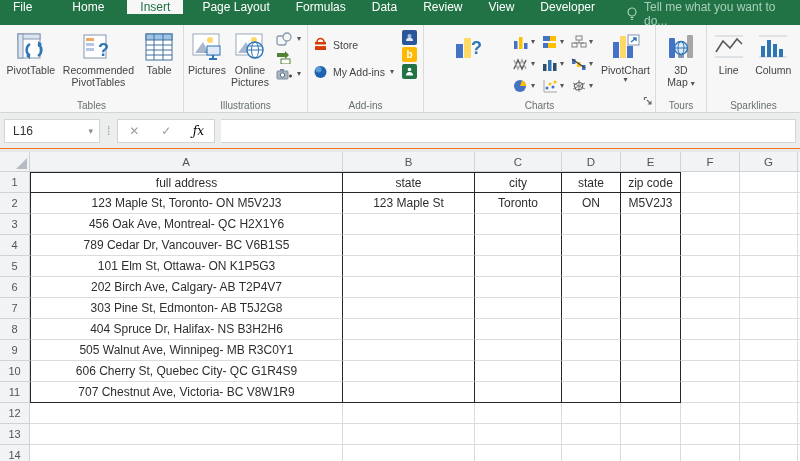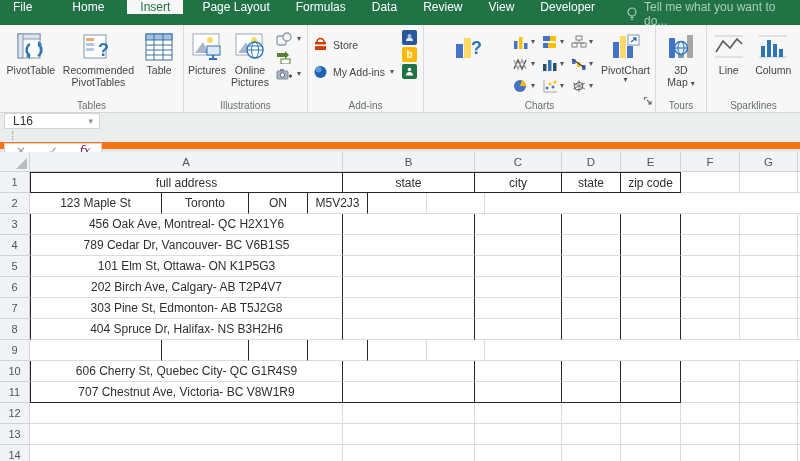--- a/index.html
+++ b/index.html
@@ -31,30 +31,30 @@
   .sbtn { display:flex; align-items:center; gap:5px; font-size:10.5px; color:#444; padding:1px 3px; }
   .stack3 { display:flex; flex-direction:column; gap:2px; padding:2px 1px; }
   .appic { width:15px; height:15px; border-radius:2px; display:flex; align-items:center;
     justify-content:center; color:#fff; font-size:10px; font-weight:bold; }
   .minigrid { display:grid; grid-template-columns:repeat(3,29px); grid-auto-rows:20px;
     padding-top:4px; row-gap:2px; }
   .mini { display:flex; align-items:center; gap:2px; padding-left:2px; }
   .launcher { position:absolute; right:2px; bottom:2px; }
 
   
-  .fbar { height:36px; background:#eceeed; display:flex; align-items:flex-start;
-    padding:0 4px; border-bottom:7px solid #f97316;flex-direction:column; }
+  .fbar { height:36px; background:#eceeed; display:flex; align-items:center;
+    padding:0 4px; border-bottom:1px solid #f97316; }
   .namebox { width:96px; height:24px; background:#fff; border:1px solid #d2d4d3;
     display:flex; align-items:center; font-size:12px; color:#333; padding-left:8px; }
   .namebox .nb-caret { margin-left:auto; padding-right:6px; color:#8a8f8c; font-size:9px; }
   .dots { color:#9aa09d; font-size:12px; padding:0 7px; letter-spacing:0; }
   .fxbox { height:24px; background:#fff; border:1px solid #d2d4d3; display:flex;
     align-items:center; }
   .fxbtn { width:32px; text-align:center; color:#9aa09d; font-size:12px; }
-  .fxbtn.fx { color:#701a75; font-style:italic; font-family:"DejaVu Serif", serif; }
+  .fxbtn.fx { color:#000000; font-style:italic; font-family:"DejaVu Serif", serif; }
   .finput { flex:1; height:24px; background:#fff; border:1px solid #d2d4d3;
     border-left:none; margin-left:6px; }
   .gapstrip { height:3px; background:#e7e9e8; }
 
   
   .grid { width:800px; background:#fff; }
   .grow { display:flex; height:21px; }
   .grow.hdr { height:20px; }
   .cell { height:100%; font-size:12px; color:#2e2e2e; text-align:center;
     line-height:20px; overflow:hidden; white-space:nowrap;
@@ -441,20 +441,21 @@
       <div class="cell bt bb br" style="width: 132px; flex: 0 0 132px;">state</div>
       <div class="cell bt bb br" style="width: 87px; flex: 0 0 87px;">city</div>
       <div class="cell bt bb br" style="width: 59px; flex: 0 0 59px;">state</div>
       <div class="cell bt bb br" style="width: 60px; flex: 0 0 60px;">zip code</div>
       <div class="cell" style="width: 59px; flex: 0 0 59px;"></div>
       <div class="cell" style="width: 58px; flex: 0 0 58px;"></div>
       <div class="fill"></div>
     </div>
     <div class="grow">
       <div class="rnum">2</div>
+      <div class="cell br bl" style="width: 313px; flex: 0 0 313px;">123 Maple St, Toronto- ON M5V2J3</div>
       <div class="cell br" style="width: 132px; flex: 0 0 132px;">123 Maple St</div>
       <div class="cell br" style="width: 87px; flex: 0 0 87px;">Toronto</div>
       <div class="cell br" style="width: 59px; flex: 0 0 59px;">ON</div>
       <div class="cell br" style="width: 60px; flex: 0 0 60px;">M5V2J3</div>
       <div class="cell" style="width: 59px; flex: 0 0 59px;"></div>
       <div class="cell" style="width: 58px; flex: 0 0 58px;"></div>
       <div class="fill"></div>
     </div>
     <div class="grow">
       <div class="rnum">3</div>
@@ -517,20 +518,21 @@
       <div class="cell br" style="width: 132px; flex: 0 0 132px;"></div>
       <div class="cell br" style="width: 87px; flex: 0 0 87px;"></div>
       <div class="cell br" style="width: 59px; flex: 0 0 59px;"></div>
       <div class="cell br" style="width: 60px; flex: 0 0 60px;"></div>
       <div class="cell" style="width: 59px; flex: 0 0 59px;"></div>
       <div class="cell" style="width: 58px; flex: 0 0 58px;"></div>
       <div class="fill"></div>
     </div>
     <div class="grow">
       <div class="rnum">9</div>
+      <div class="cell br bl" style="width: 313px; flex: 0 0 313px;">505 Walnut Ave, Winnipeg- MB R3C0Y1</div>
       <div class="cell br" style="width: 132px; flex: 0 0 132px;"></div>
       <div class="cell br" style="width: 87px; flex: 0 0 87px;"></div>
       <div class="cell br" style="width: 59px; flex: 0 0 59px;"></div>
       <div class="cell br" style="width: 60px; flex: 0 0 60px;"></div>
       <div class="cell" style="width: 59px; flex: 0 0 59px;"></div>
       <div class="cell" style="width: 58px; flex: 0 0 58px;"></div>
       <div class="fill"></div>
     </div>
     <div class="grow">
       <div class="rnum">10</div>

